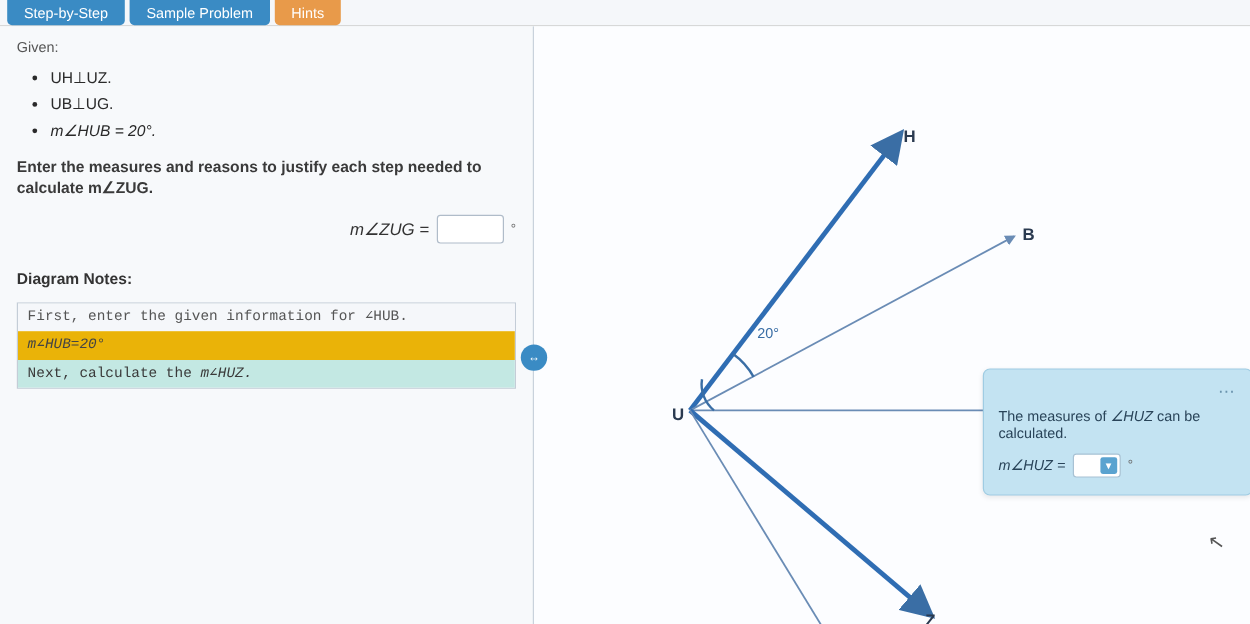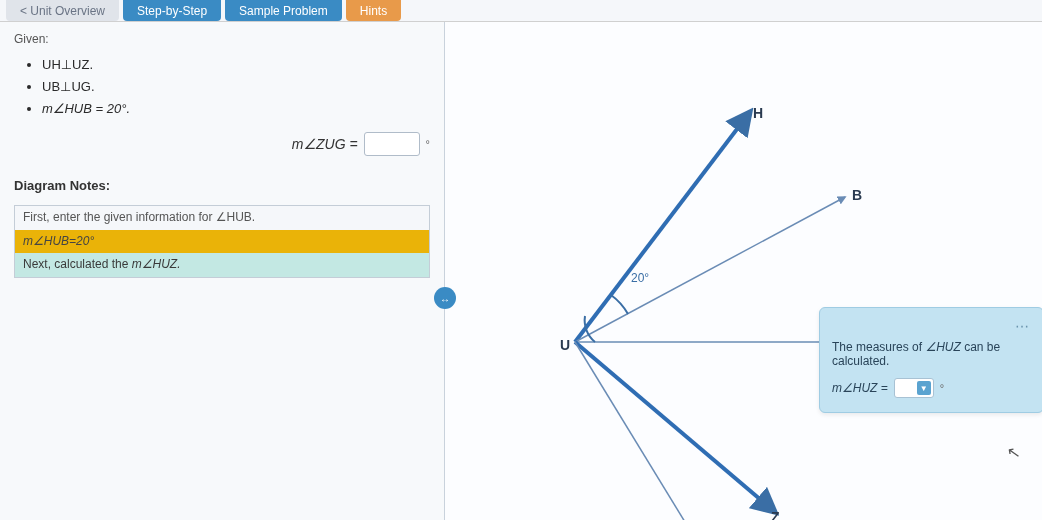--- a/index.html
+++ b/index.html
@@ -125,20 +125,21 @@
   }
   .notes-box {
     border: 1px solid #c4cdd7;
     background: #fff;
     padding: 0;
     font-size: 12px;
     line-height: 1.3;
   }
   .notes-box .nline {
     padding: 4px 8px;
+    font-family: Liberation Mono, monospace;
   }
   .nline1 { color: #555; background: #f5f7fa; }
   .nline2 { background: #eab308; color: #444; font-style: italic; }
   .nline3 { background: #c3e8e3; color: #3a3a3a; }
   .angle { font-style: normal; }
   svg.diagram {
     position: absolute;
     top: 0; left: 0;
     width: 100%;
     height: 100%;
@@ -205,49 +206,49 @@
     bottom: 58px;
     font-size: 16px;
     color: #555;
     transform: rotate(-10deg);
   }
 </style>
 </head>
 <body>
 
 <div class="top-bar">
-  <div class="tab inactive">&lt; Unit Overview</div>
   <div class="tab">Step-by-Step</div>
   <div class="tab">Sample Problem</div>
   <div class="tab hints">Hints</div>
 </div>
 
 <div class="workspace">
   <div class="left-pane">
     <div class="given-label">Given:</div>
     <ul class="given-list">
       <li>UH⊥UZ.</li>
       <li>UB⊥UG.</li>
       <li><span style="font-style:italic">m∠HUB = 20°.</span></li>
     </ul>
+    <div class="instr2">Enter the measures and reasons to justify each step needed to calculate m∠ZUG.</div>
 
     <div class="answer-row">
       <span>m∠ZUG =</span>
       <input class="answer-input" type="text" style="">
       <span class="deg">°</span>
     </div>
 
     <div class="notes-title">Diagram Notes:</div>
     <div class="notes-box">
       <div class="nline nline1">
         <span>First, enter the given information for </span><span class="angle">∠HUB.</span>
       </div>
       <div class="nline nline2">m∠HUB=20°</div>
       <div class="nline nline3">
-        <span>Next, calculated the </span><span class="angle" style="font-style:italic">m∠HUZ.</span>
+        <span>Next, calculate the </span><span class="angle" style="font-style:italic">m∠HUZ.</span>
       </div>
     </div>
   </div>
 
   <div class="right-pane">
     <div class="divider-handle">↔</div>
 
     <svg class="diagram" viewBox="0 0 597 498">
       <defs>
         <marker id="arr" viewBox="0 0 10 10" refX="8" refY="5" markerWidth="7" markerHeight="7" orient="auto-start-reverse">

